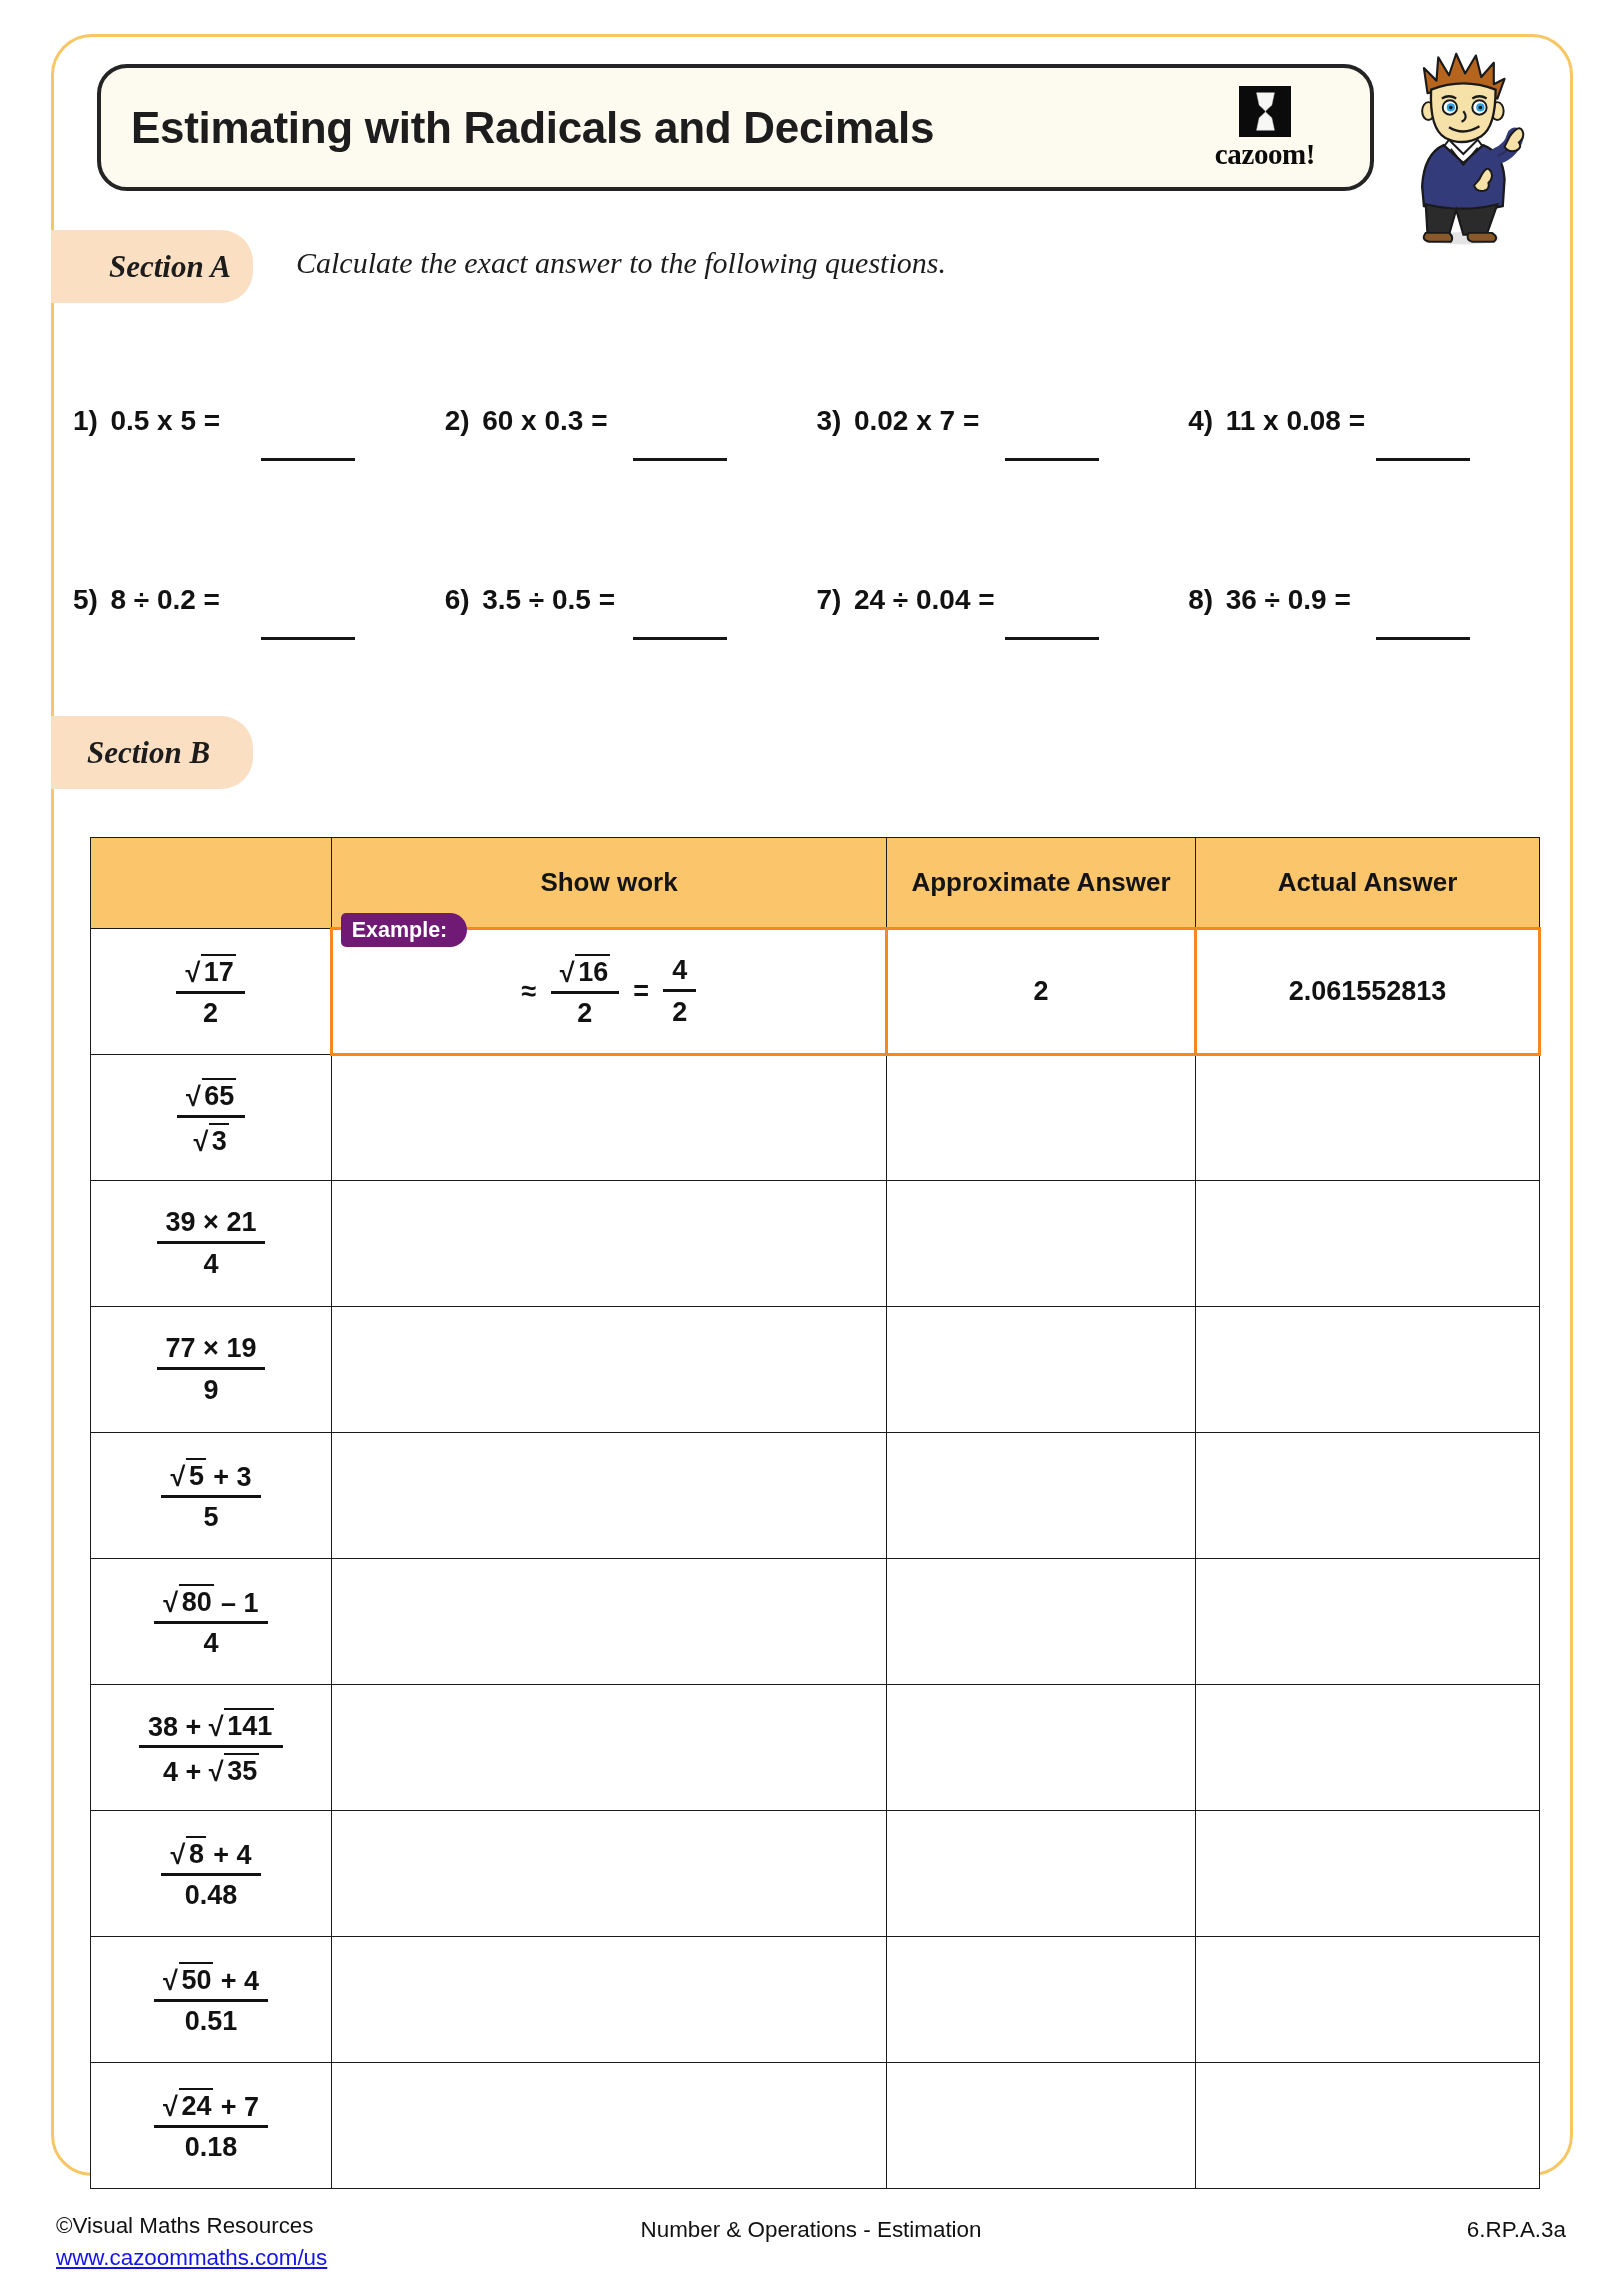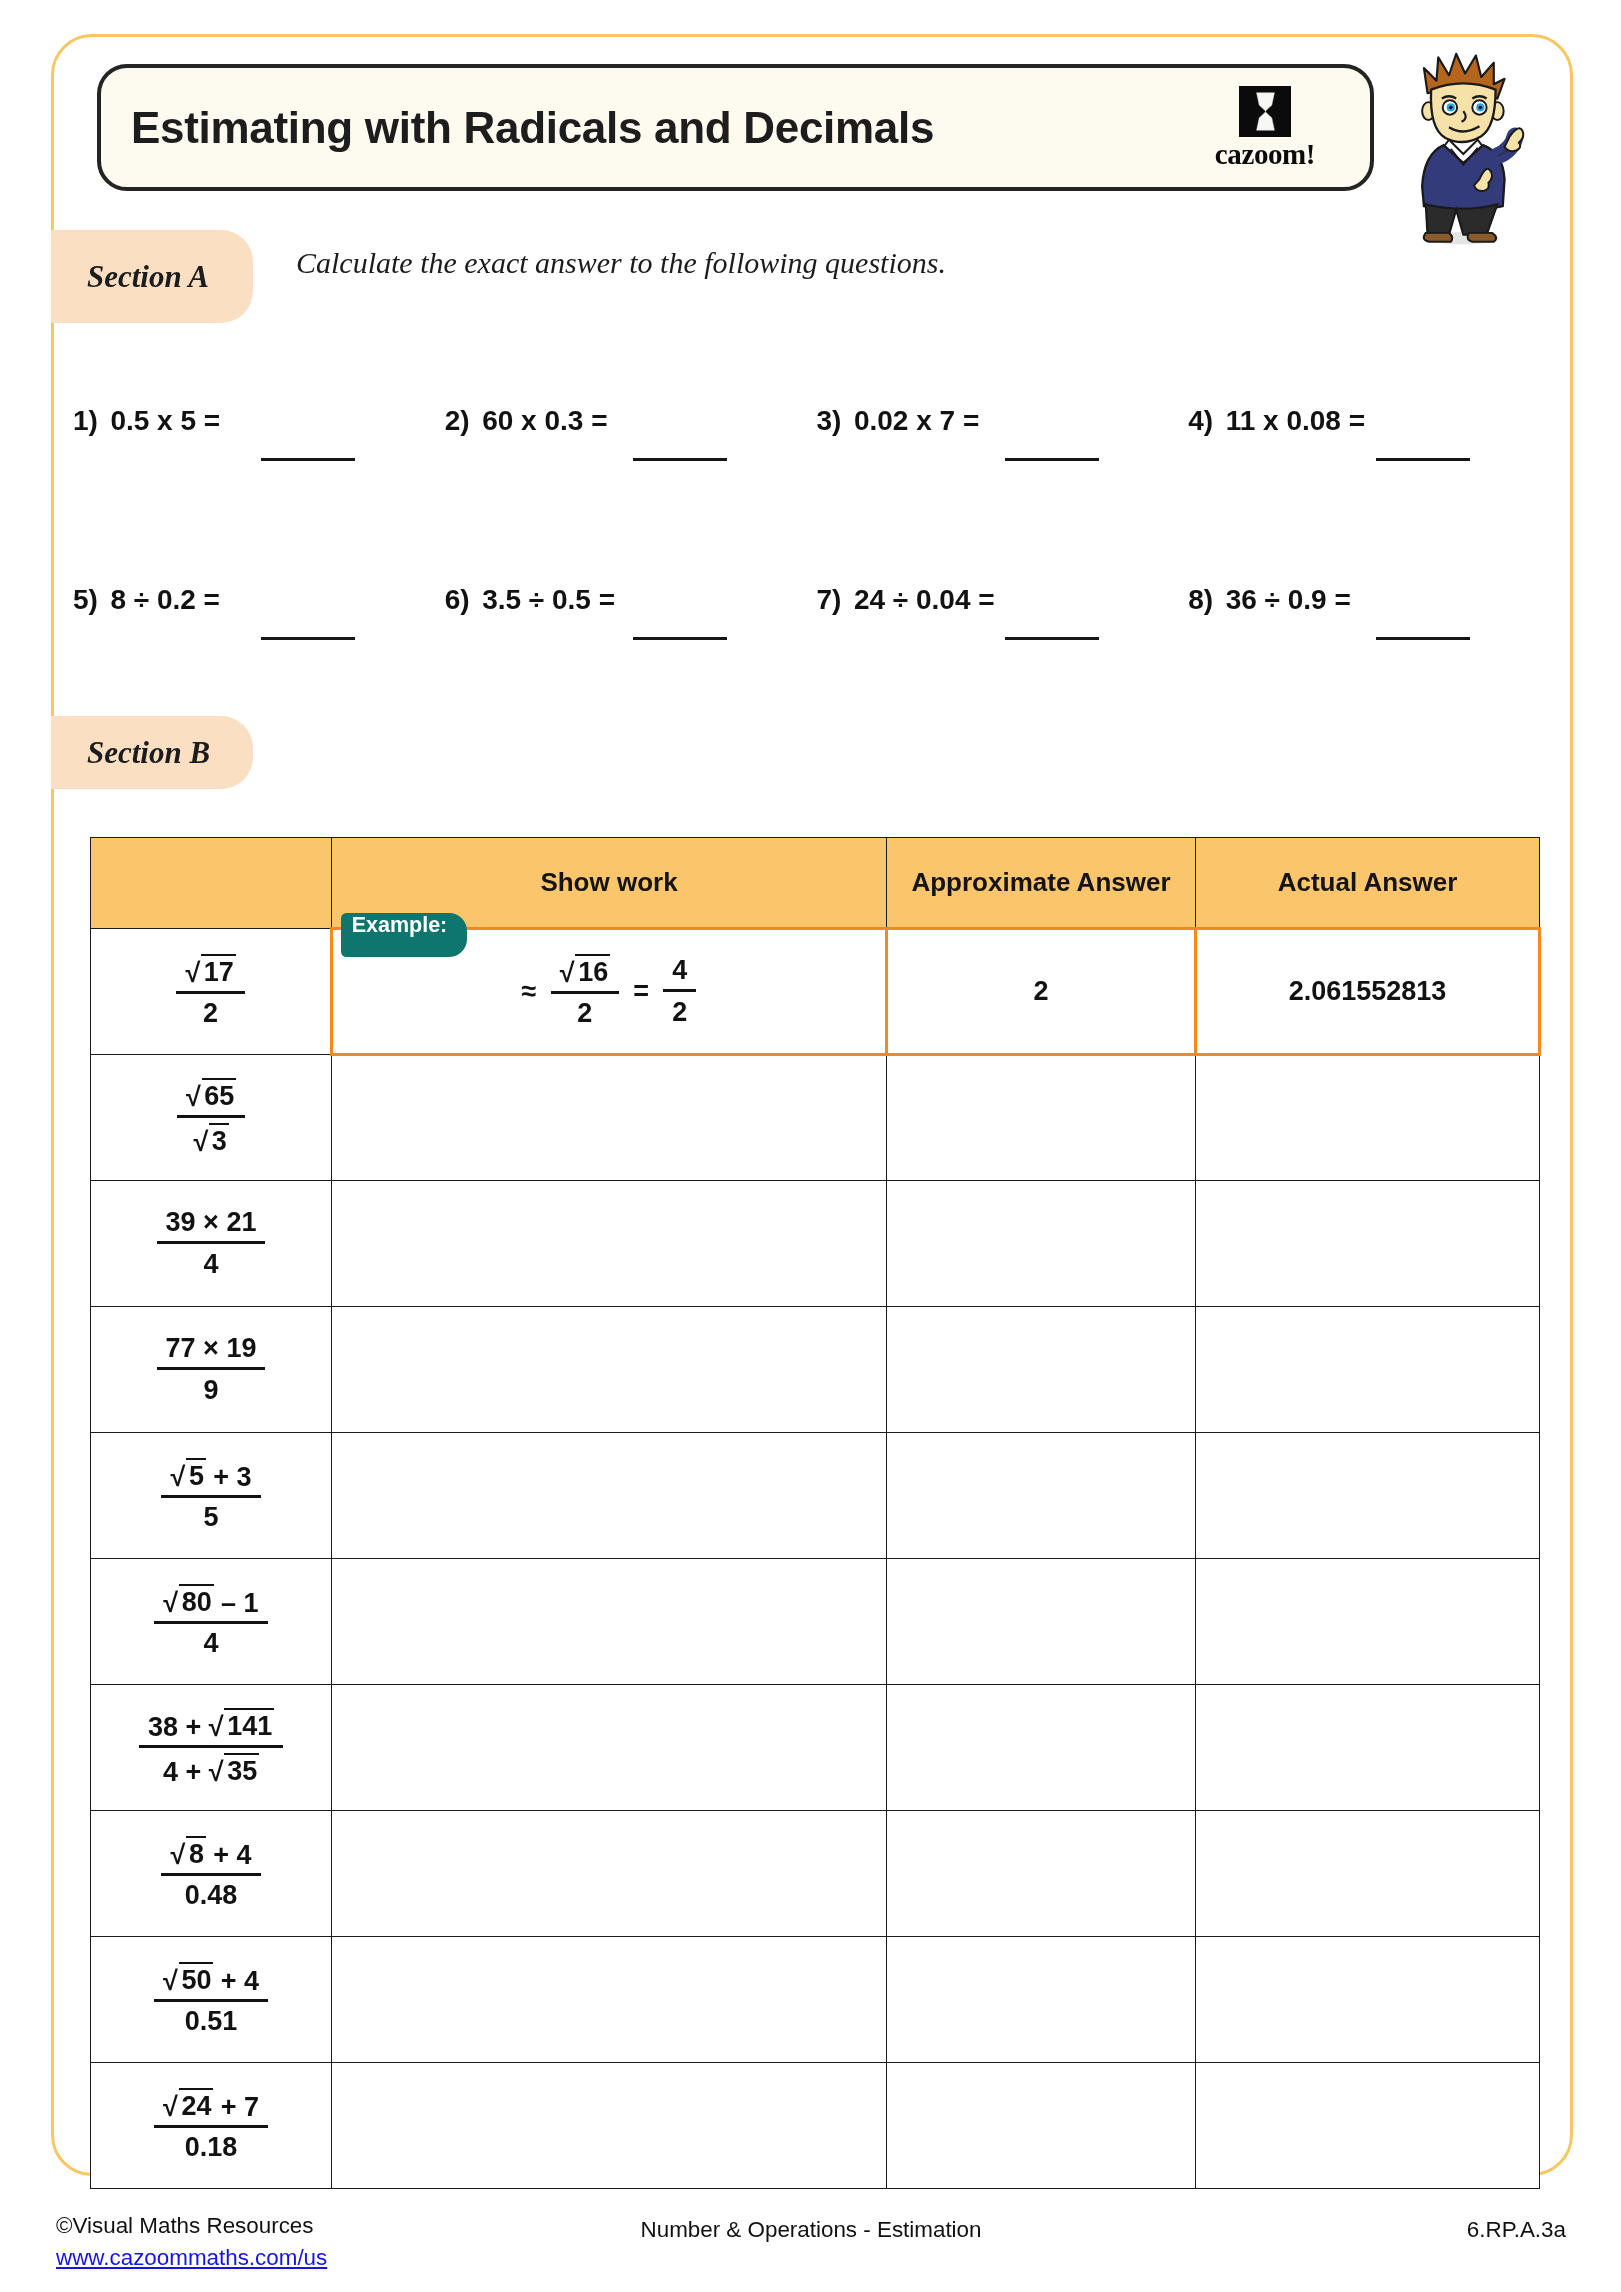--- a/index.html
+++ b/index.html
@@ -88,21 +88,21 @@
     border-radius: 0 32px 32px 0;
     display: flex;
     align-items: center;
     padding-left: 36px;
     font-family: "Liberation Serif", serif;
     font-style: italic;
     font-weight: bold;
     font-size: 31px;
     color: #1c1c1c;
   }
-  #chipA { left: 51px; top: 230px; width: 202px; height: 93px; }
+  #chipA { left: 51px; top: 230px; width: 202px; height: 73px; justify-content: center; }
   #chipB { left: 51px; top: 716px; width: 202px; height: 73px; }
 
   .section-desc {
     position: absolute;
     left: 296px;
     top: 246px;
     font-family: "Liberation Serif", serif;
     font-style: italic;
     font-size: 30px;
     color: #1c1c1c;
@@ -165,28 +165,28 @@
   .tbl tbody td { background: #ffffff; }
 
   
   tr.example-row td { border-color: #F6881F; border-width: 3.6px; }
   tr.example-row td.expr-cell { border-color: #1b1b1b; border-width: 1.8px; }
 
   .example-tab {
     position: absolute;
     left: 341px;
     top: 913px;
-    height: 44px;
-    background: #0f766e;
+    height: 34px;
+    background: #701a75;
     border-radius: 5.4px 18px 18px 5.4px;
     color: #ffffff;
     font-size: 21.5px;
     font-weight: bold;
     display: flex;
-    align-items: flex-start;
+    align-items: center;
     padding: 0 19.7px 0 10.7px;
     z-index: 5;
   }
 
   
   .frac {
     display: inline-flex;
     flex-direction: column;
     align-items: center;
     vertical-align: middle;

